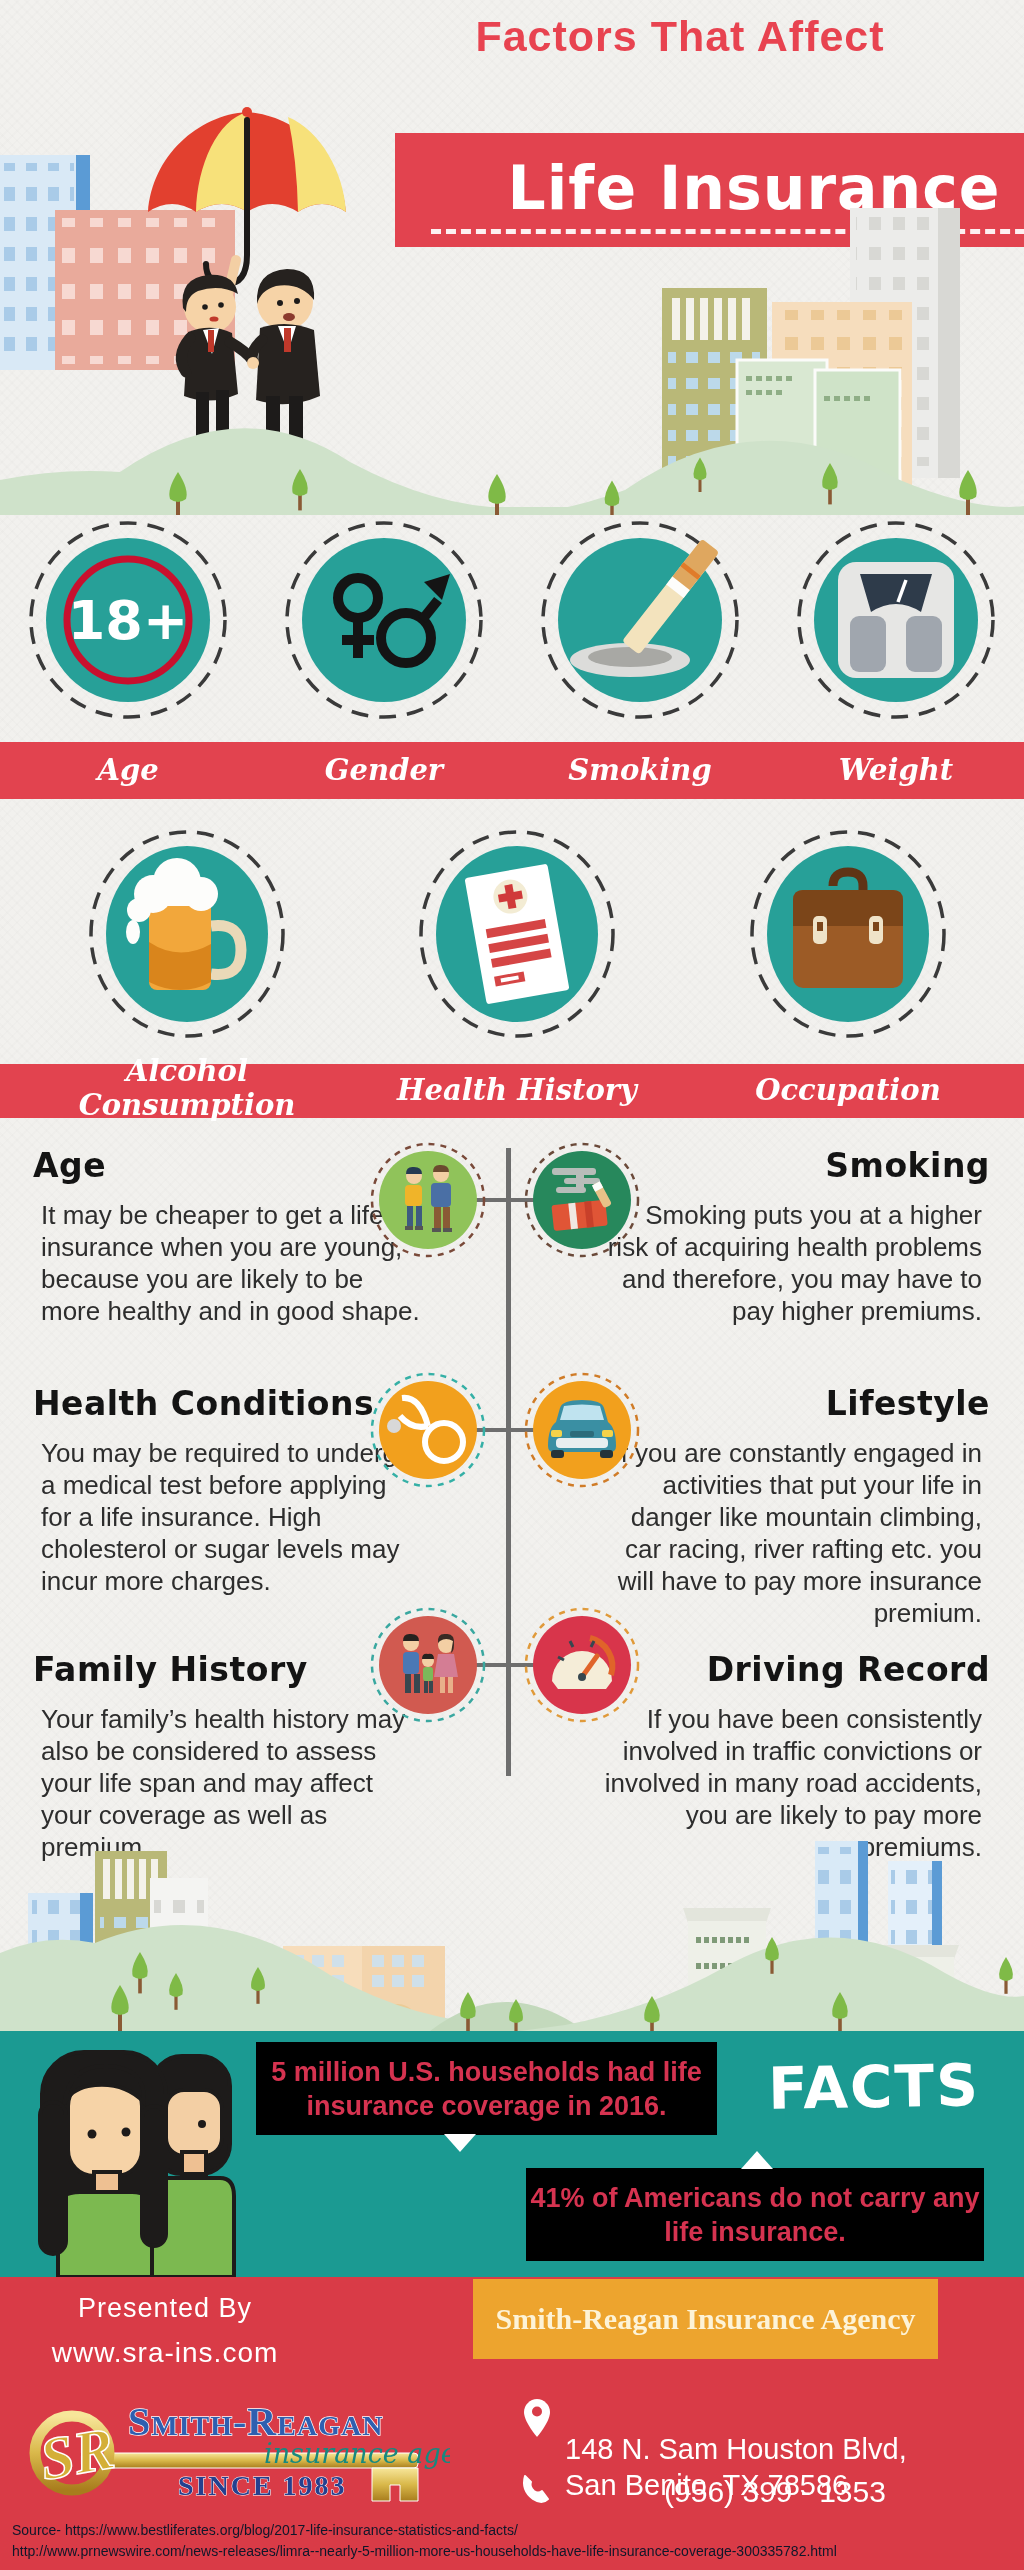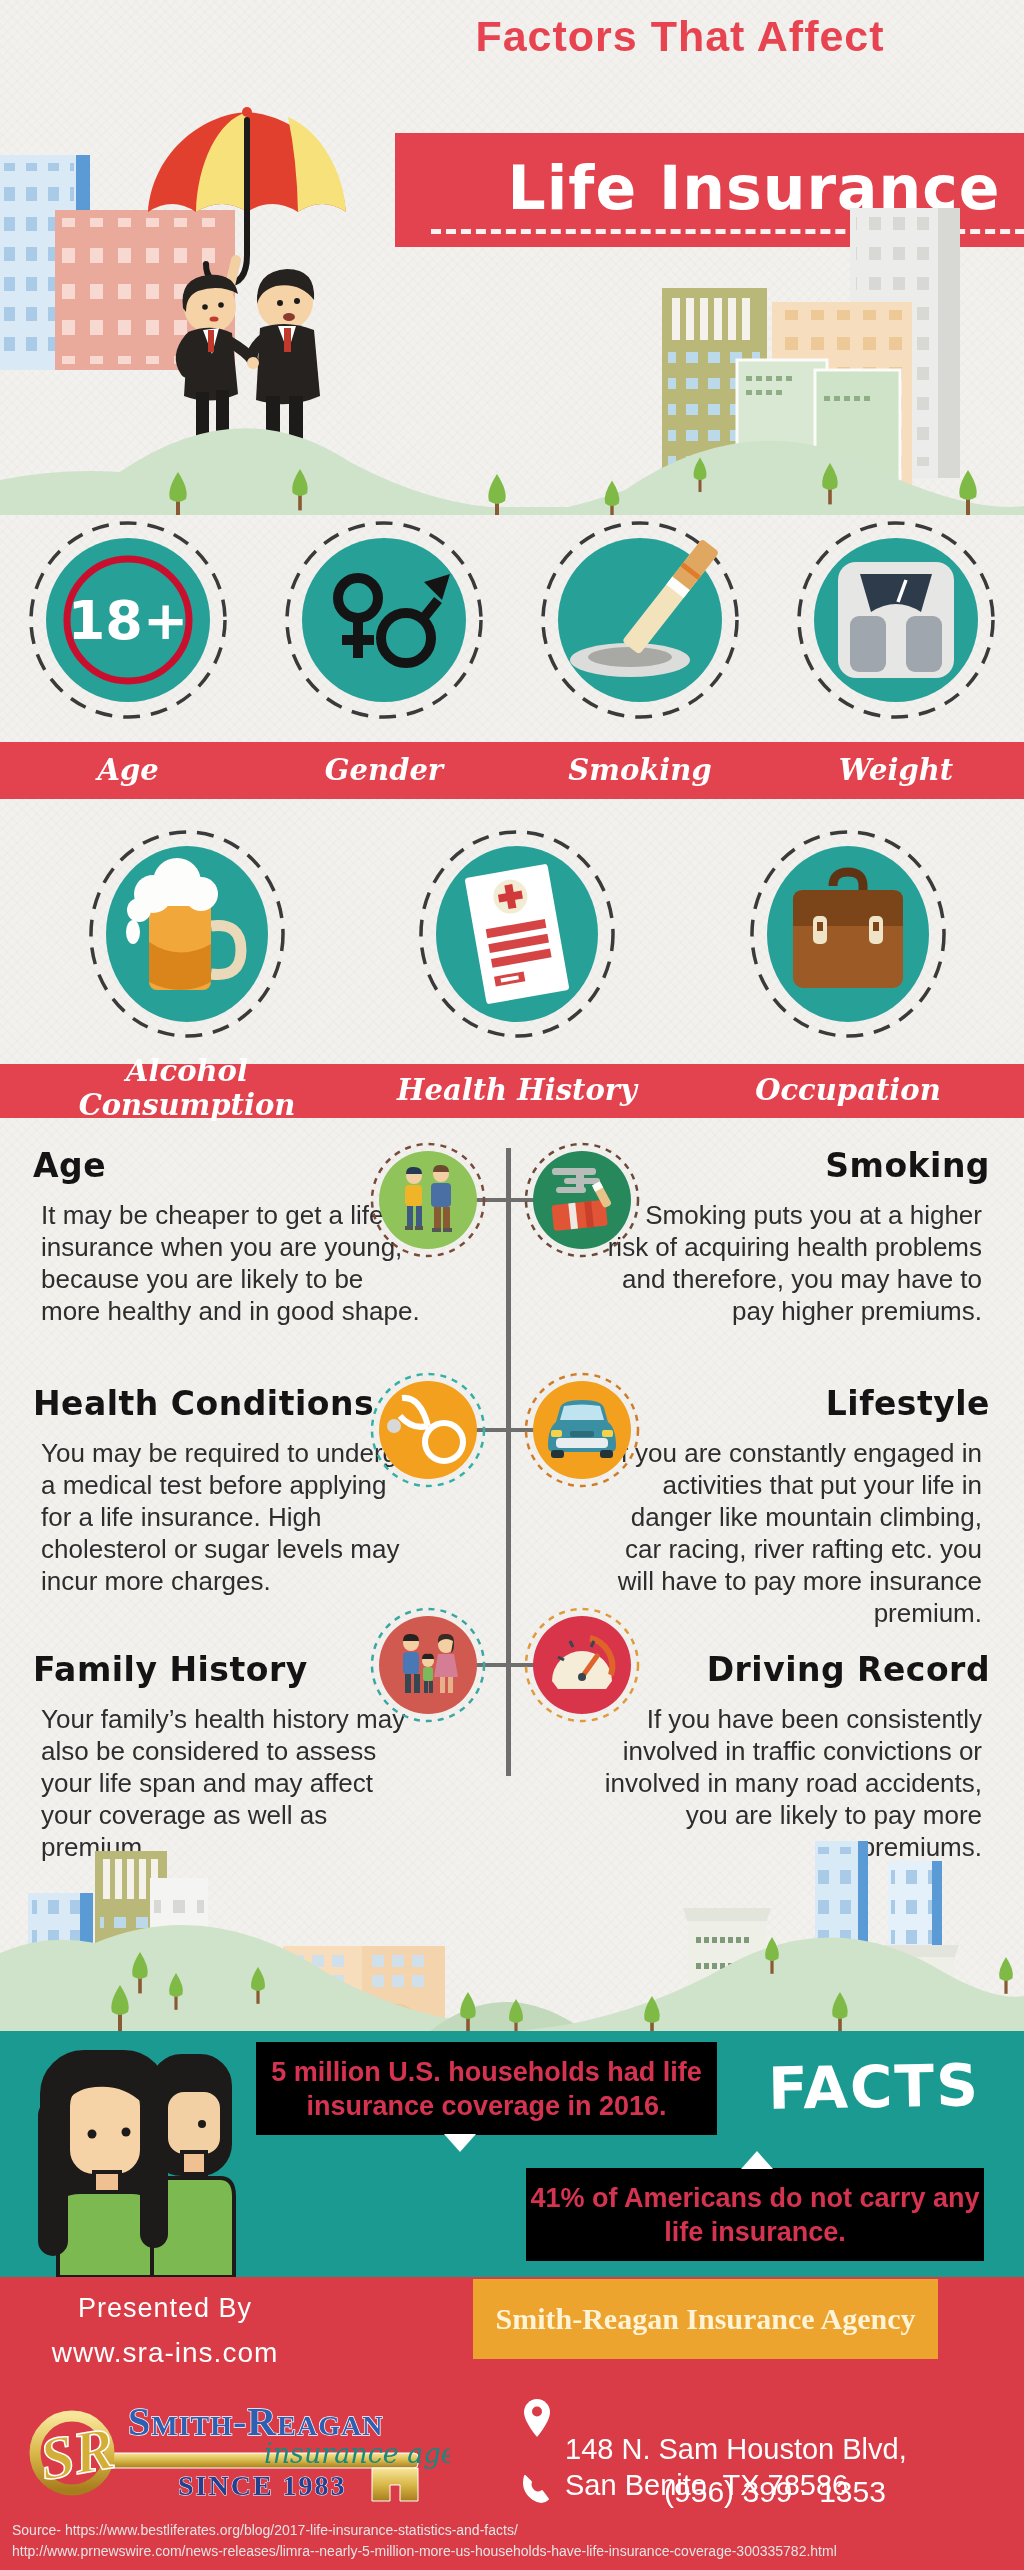--- a/index.html
+++ b/index.html
@@ -43,21 +43,21 @@
   .facts-title{left:764px;top:22px;width:220px;text-align:center;color:#fff;font-family:"DejaVu Sans",sans-serif;
     font-weight:800;font-size:58px;letter-spacing:2px;transform:rotate(-1deg);}
   
   .footer{top:2277px;left:0;width:1024px;height:293px;background:#d93b47;}
   .orange-banner{position:absolute;left:473px;top:2px;width:465px;height:80px;background:#eda42e;display:flex;align-items:center;justify-content:center;}
   .orange-banner span{font-family:"Liberation Serif",serif;font-weight:bold;font-size:30px;color:#fdf3d7;}
   .presented{position:absolute;left:55px;top:16px;width:220px;text-align:center;color:#fff;font-size:27px;letter-spacing:1px;}
   .website{position:absolute;left:38px;top:60px;width:254px;text-align:center;color:#fff;font-size:28px;letter-spacing:1px;}
   .addr{position:absolute;left:565px;top:120px;width:420px;color:#fff;font-size:29px;line-height:36px;margin-top:34px;}
   .phone{position:absolute;left:565px;top:198px;width:420px;text-align:center;color:#fff;font-size:30px;}
-  .sources{position:absolute;left:12px;top:243px;width:1010px;color:#e5e5e5;font-size:14px;line-height:21px;}
+  .sources{position:absolute;left:12px;top:243px;width:1010px;color:#0f172a;font-size:14px;line-height:21px;}
   .logo-name{font-family:"Liberation Serif",serif;font-weight:bold;font-variant:small-caps;font-size:40px;fill:#2f5fb0;paint-order:stroke;stroke:#fff;stroke-width:1.4px;letter-spacing:1px;}
   .logo-sub{font-family:"DejaVu Serif",serif;font-style:italic;font-size:27px;fill:#17897f;}
   .logo-since{font-family:"Liberation Serif",serif;font-weight:bold;font-size:28px;fill:#25408f;paint-order:stroke;stroke:#fff;stroke-width:1px;letter-spacing:2px;}
 </style>
 </head>
 <body>
 
 <div id="page">
 
   <div class="abs subtitle">Factors That Affect</div>

